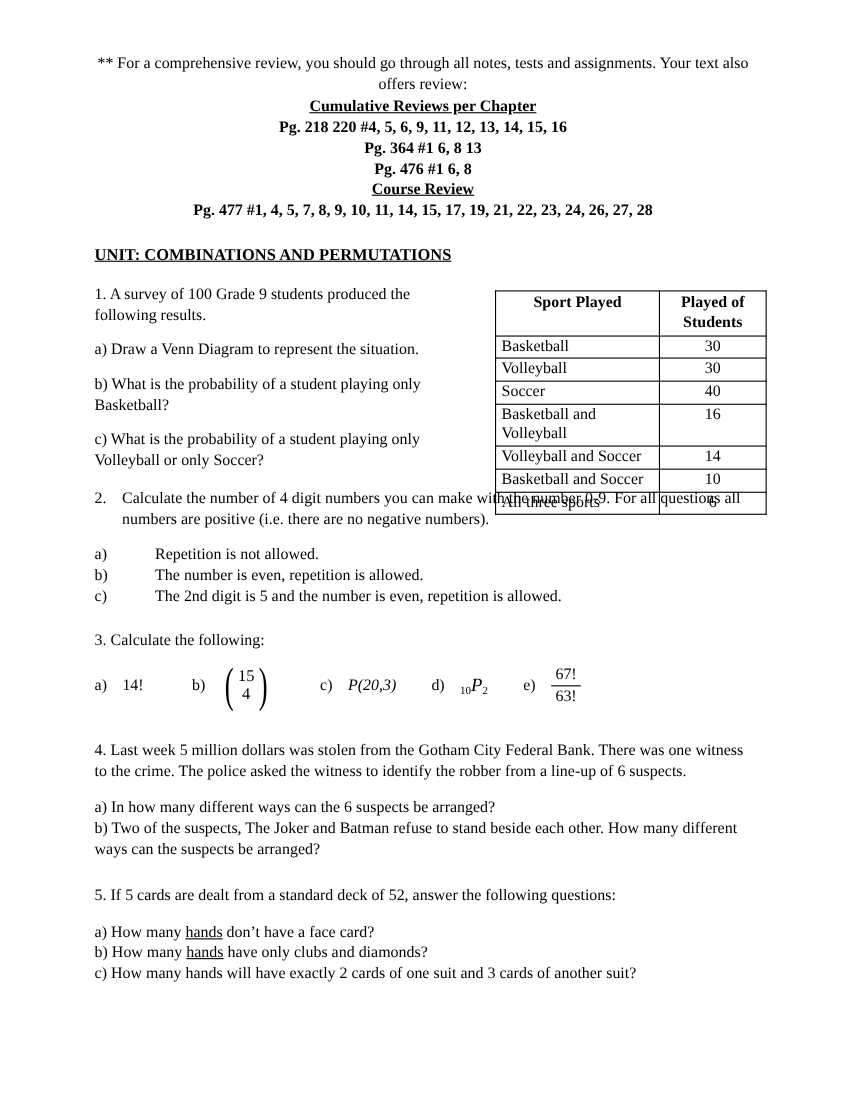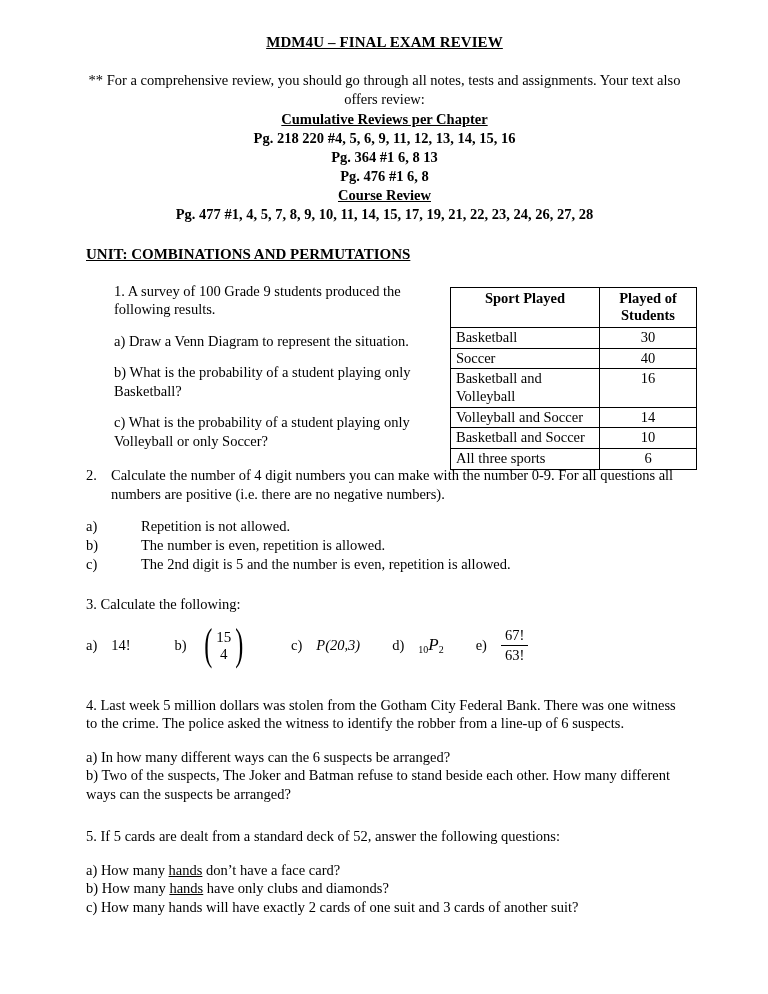--- a/index.html
+++ b/index.html
@@ -59,21 +59,20 @@
     font-size: 15px;
   }
   .q-block {
     margin-top: 17px;
   }
   .q1-wrap {
     position: relative;
   }
   .q1-text {
     width: 330px;
-    margin-left: 28px;
   }
   .q1-text p {
     margin: 0 0 13px 0;
   }
   .q1-text p:last-child { margin-bottom: 0; }
 
   table.sports {
     position: absolute;
     top: 5px;
     left: 364px;
@@ -222,21 +221,20 @@
     height: 15px;
   }
   .u { text-decoration: underline; }
   .para { margin: 0; }
 </style>
 </head>
 <body>
 
 <div class="page">
 
-  <div class="doc-title">MDM4U – FINAL EXAM REVIEW</div>
 
   <div class="intro">** For a comprehensive review, you should go through all notes, tests and assignments.  Your text also offers review:</div>
 
   <div class="center-block">
     <span class="ln ul">Cumulative Reviews per Chapter</span>
     <span class="ln">Pg. 218 220 #4, 5, 6, 9, 11, 12, 13, 14, 15, 16</span>
     <span class="ln">Pg. 364 #1 6, 8 13</span>
     <span class="ln">Pg. 476 #1 6, 8</span>
     <span class="ln ul">Course Review</span>
     <span class="ln wide-line">Pg. 477 #1, 4, 5, 7, 8, 9, 10, 11, 14, 15, 17, 19, 21, 22, 23, 24, 26, 27, 28</span>
@@ -261,20 +259,24 @@
           <th>Sport Played</th>
           <th>
             <span>Played of</span><br>
             <span>Students</span>
           </th>
         </tr>
       </thead>
       <tbody>
         <tr>
           <td class="sport">Basketball</td>
+          <td class="num">30</td>
+        </tr>
+        <tr>
+          <td class="sport">Volleyball</td>
           <td class="num">30</td>
         </tr>
         <tr>
           <td class="sport">Soccer</td>
           <td class="num">40</td>
         </tr>
         <tr>
           <td class="sport tall">Basketball and Volleyball</td>
           <td class="num tall">16</td>
         </tr>

